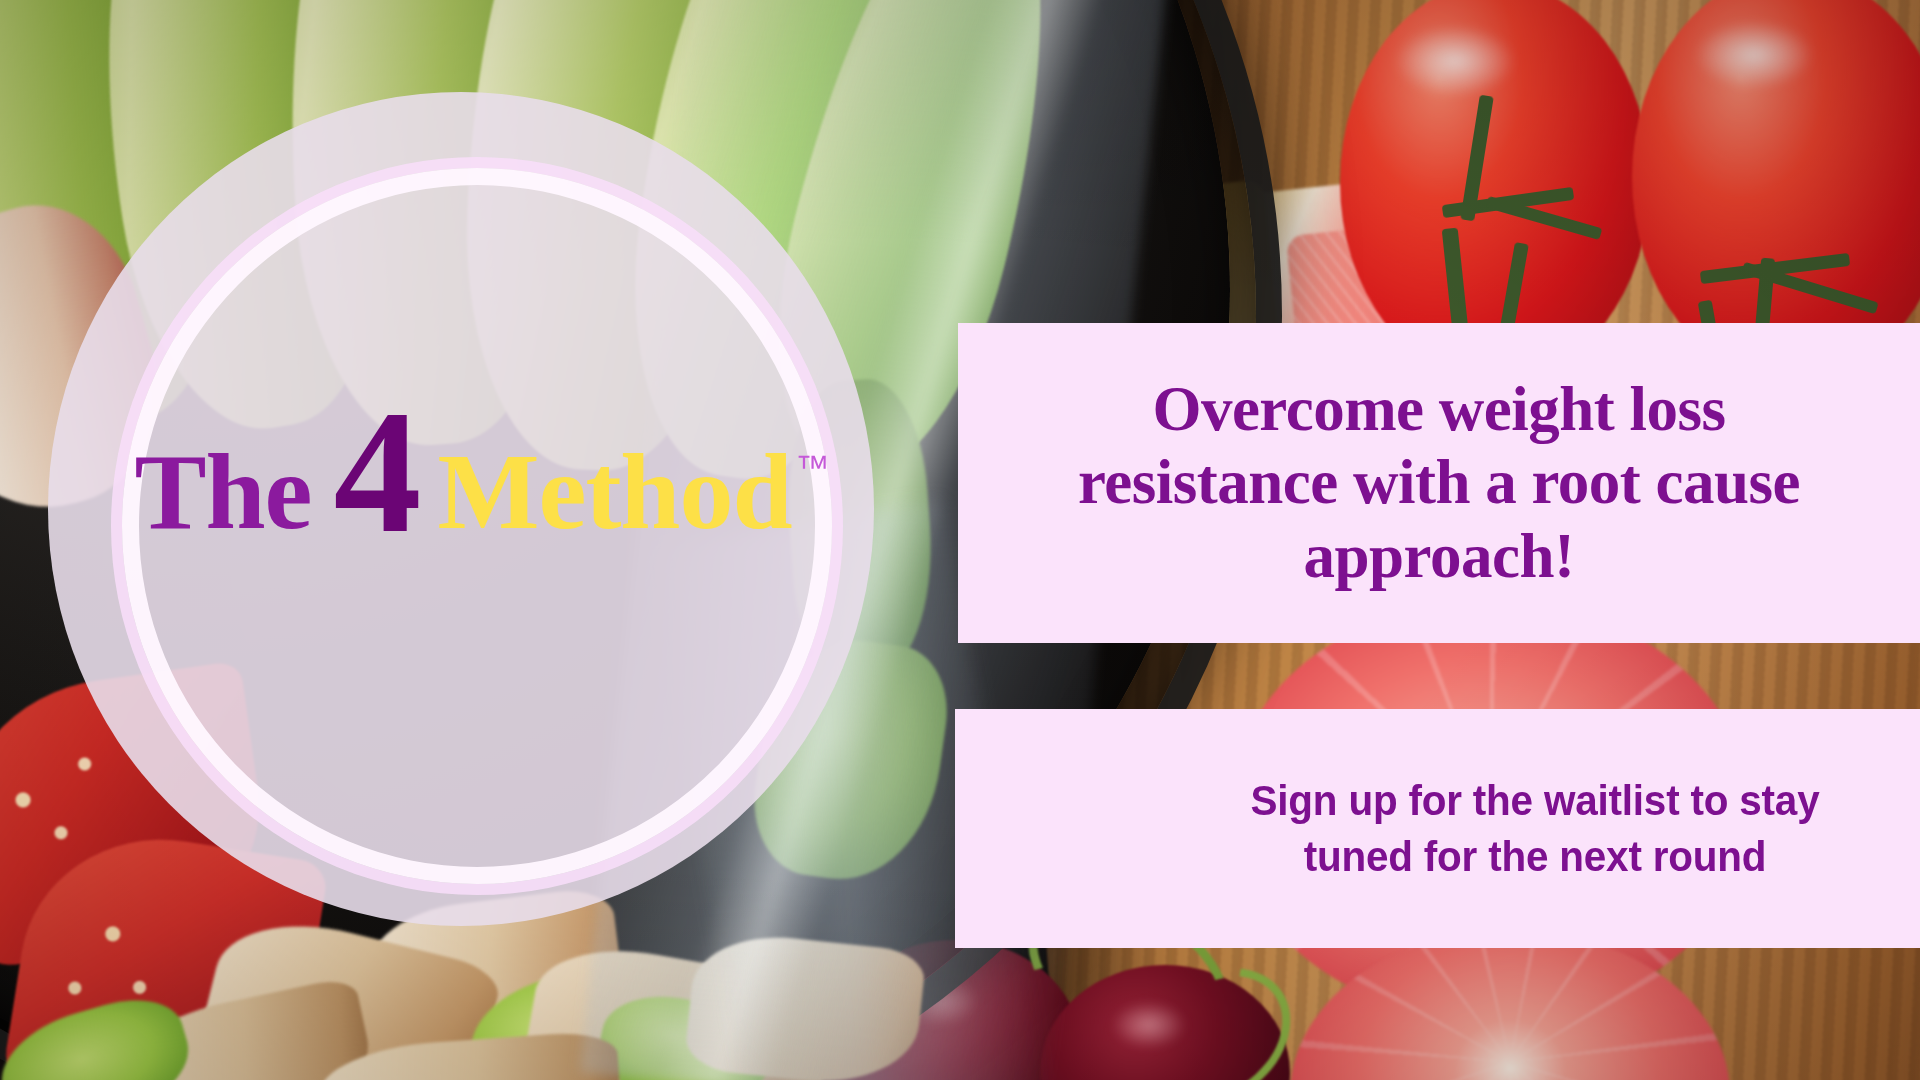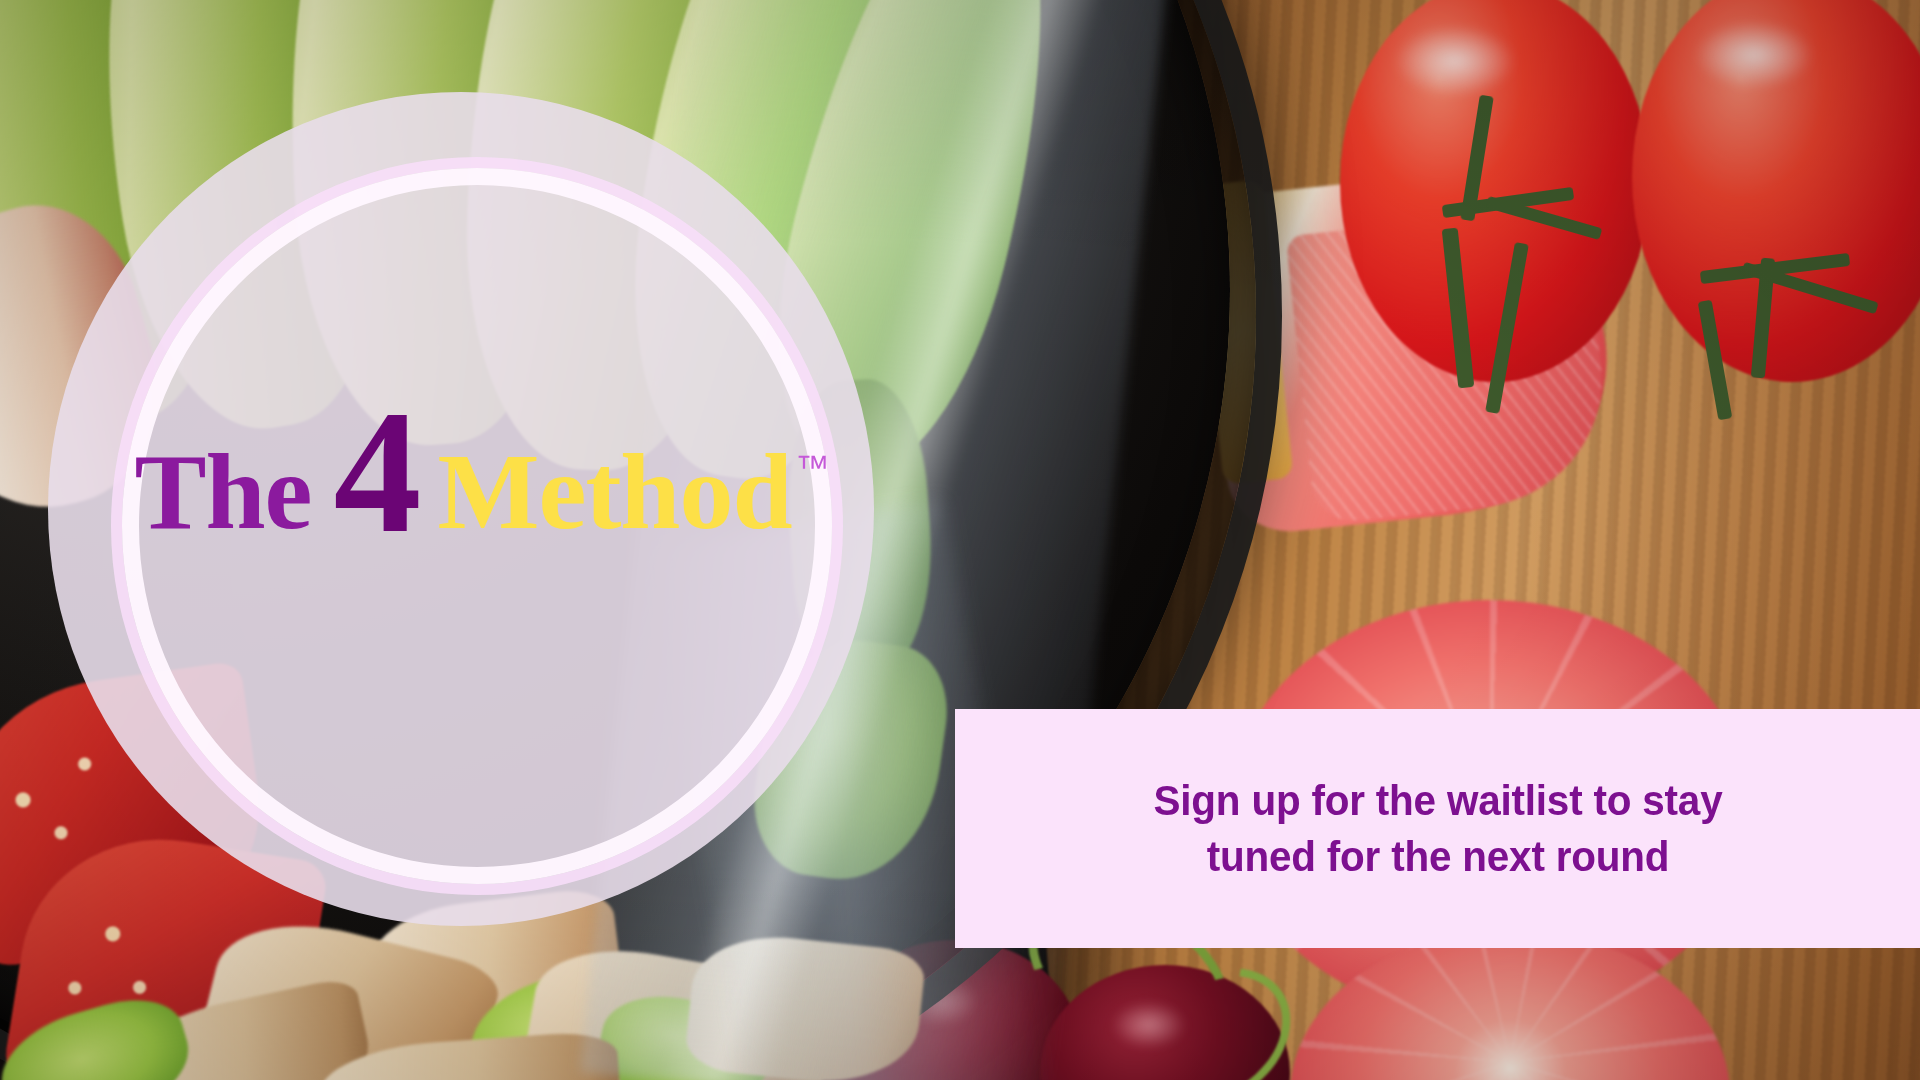--- a/index.html
+++ b/index.html
@@ -331,21 +331,28 @@
   <div class="badge"></div>
   <div class="badge-ring"></div>
 
   <div class="logo-text">
     <span class="lt-the" style="color: rgb(139, 26, 158);">The</span>
     <span class="lt-four" style="color: rgb(107, 5, 117);">4</span>
     <span class="lt-method" style="color: #fde047;">Method</span>
     <span class="lt-tm" style="color: rgb(197, 89, 216);">™</span>
   </div>
 
-
-  <div class="cta-box" style="background: rgb(251, 227, 251);">
+  <div class="headline-box" style="background: rgb(251, 227, 251);">
+    <div class="headline" style="color: rgb(125, 16, 144);">
+      <div>Overcome weight loss</div>
+      <div>resistance with a root cause</div>
+      <div>approach!</div>
+    </div>
+  </div>
+
+  <div class="cta-box" style="background: rgb(251, 227, 251); justify-content: flex-end;">
     <div class="cta" style="color: rgb(125, 16, 144);">
       <div>Sign up for the waitlist to stay</div>
       <div>tuned for the next round</div>
     </div>
   </div>
 
 </div>
 
 </body></html>

